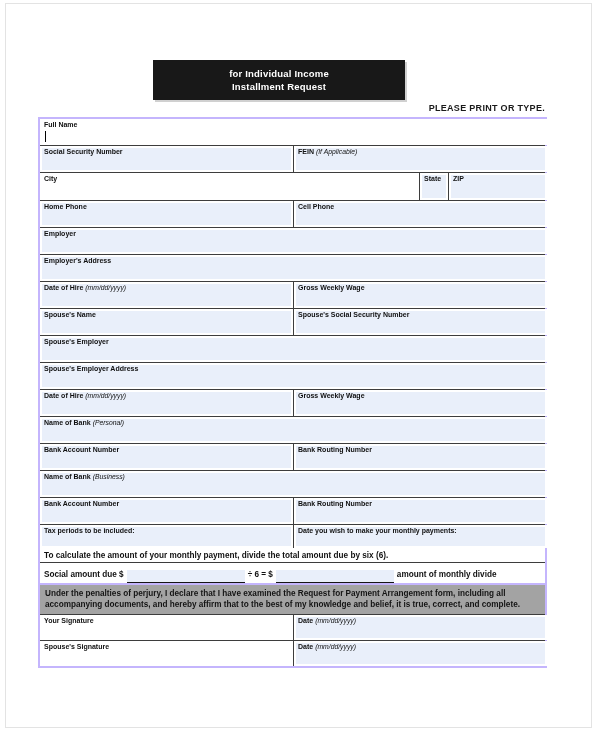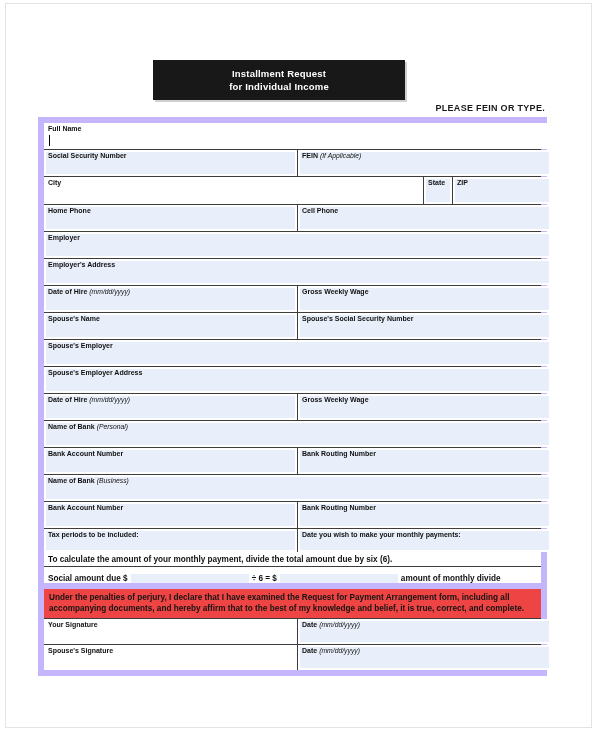--- a/index.html
+++ b/index.html
@@ -16,21 +16,21 @@
     box-shadow:2px 2px 0 rgba(120,120,120,0.35);
   }
   .banner div{font-weight:bold;font-size:9.5px;line-height:12.5px;letter-spacing:.2px;}
 
   .notice{
     position:absolute;left:38px;top:103px;width:507px;text-align:right;
     font-weight:bold;font-size:9px;letter-spacing:.3px;color:#1a1a1a;
   }
 
   
-  .ftable{position:absolute;left:38px;width:509px;border:6px solid #c4b5fd;background:#fff;box-sizing:border-box;}
+  .ftable{position:absolute;left:38px;width:509px;border:2px solid #c4b5fd;background:#fff;box-sizing:border-box;}
   #main-table{top:117px;}
   #sig-table{top:583px;}
   .frow{display:flex;border-bottom:1px solid #3d3d3d;}
   .frow:last-child{border-bottom:none;}
   .cell{position:relative;box-sizing:border-box;border-right:1px solid #3d3d3d;background:#fff;}
   .cell:last-child{border-right:none;}
   .fill{position:absolute;left:2px;right:2px;top:2px;bottom:2px;background:#e9effa;}
   .clabel{position:absolute;top:2px;left:4px;font-size:7px;font-weight:bold;white-space:nowrap;z-index:2;color:#101010;}
   .paren{font-style:italic;font-weight:normal;font-size:6.8px;margin-left:2px;}
   .caret{position:absolute;left:5px;top:12px;width:1.3px;height:11px;background:#000;}
@@ -38,35 +38,35 @@
   .calc-row{display:flex;align-items:center;height:15px;padding-left:4px;box-sizing:border-box;
     font-weight:bold;font-size:8.2px;border-bottom:1px solid #3d3d3d;background:#fff;white-space:nowrap;}
   .total-row{display:flex;align-items:center;height:22px;padding-left:4px;box-sizing:border-box;
     font-weight:bold;font-size:8.2px;background:#fff;white-space:nowrap;}
   .amount-box{display:inline-block;width:118px;height:12px;background:#e9effa;
     border-bottom:1.2px solid #151515;margin:4px 3px 0 3px;}
 
   .agreement{position:absolute;left:38px;top:570.5px;width:509px;text-align:center;
     font-weight:bold;font-size:8.3px;letter-spacing:.1px;}
 
-  .perjury{box-sizing:border-box;padding:3px 5px 4px 5px;border-bottom:1px solid #3d3d3d;background:#ef4444;
+  .perjury{box-sizing:border-box;padding:3px 5px 4px 5px;border-bottom:1px solid #3d3d3d;background:#a3a3a3;
     font-weight:bold;font-size:8.2px;line-height:11px;color:#141414;}
 </style>
 </head>
 <body>
 
 <div class="page">
   <div class="page-edge"></div>
 
   <div class="banner">
+    <div>for Individual Income</div>
     <div>Installment Request</div>
-    <div>for Individual Income</div>
   </div>
 
-  <div class="notice">PLEASE FEIN OR TYPE.</div>
+  <div class="notice">PLEASE PRINT OR TYPE.</div>
 
   <div class="ftable" id="main-table">
     <div id="rows-main">
         <div class="frow" style="height: 26px;">
           <div class="cell" style="flex: 0 0 507px; height: 26px;">
             <div class="clabel"><span>Full Name</span></div>
             <div class="caret"></div>
           </div>
         </div>
         <div class="frow" style="height: 26px;">

